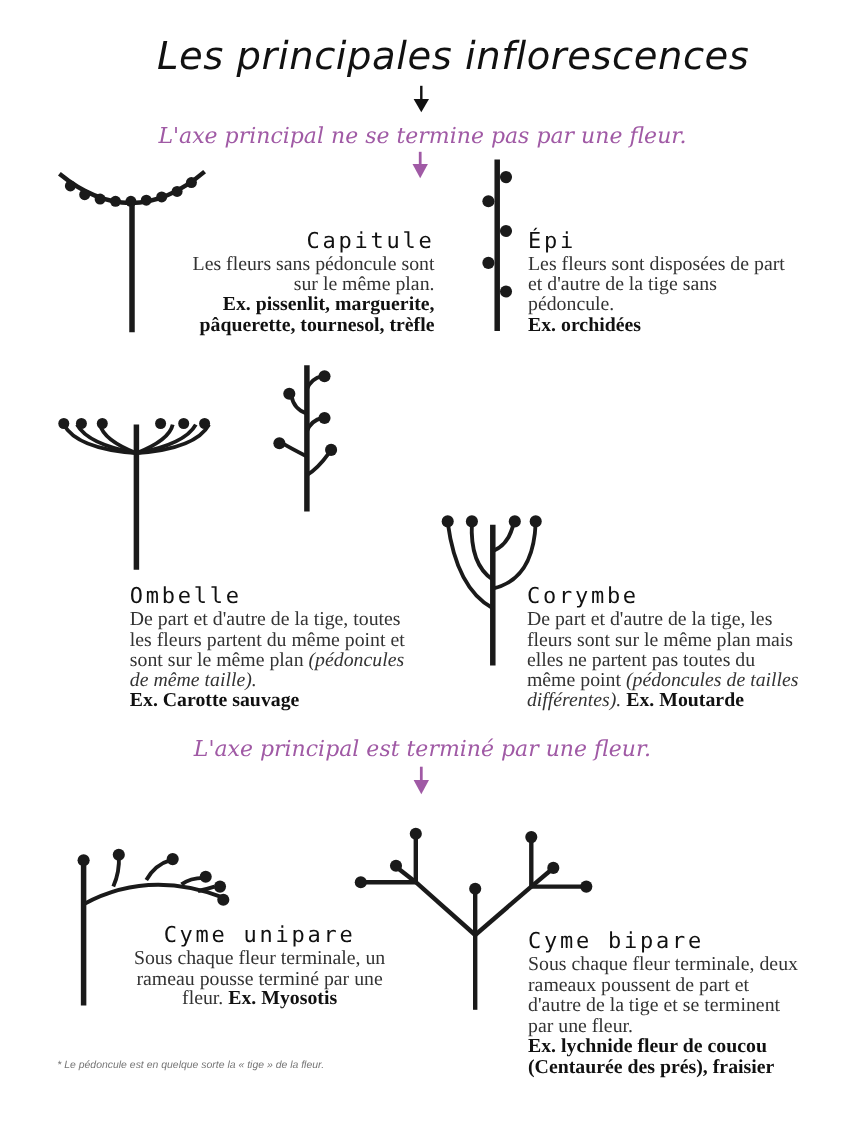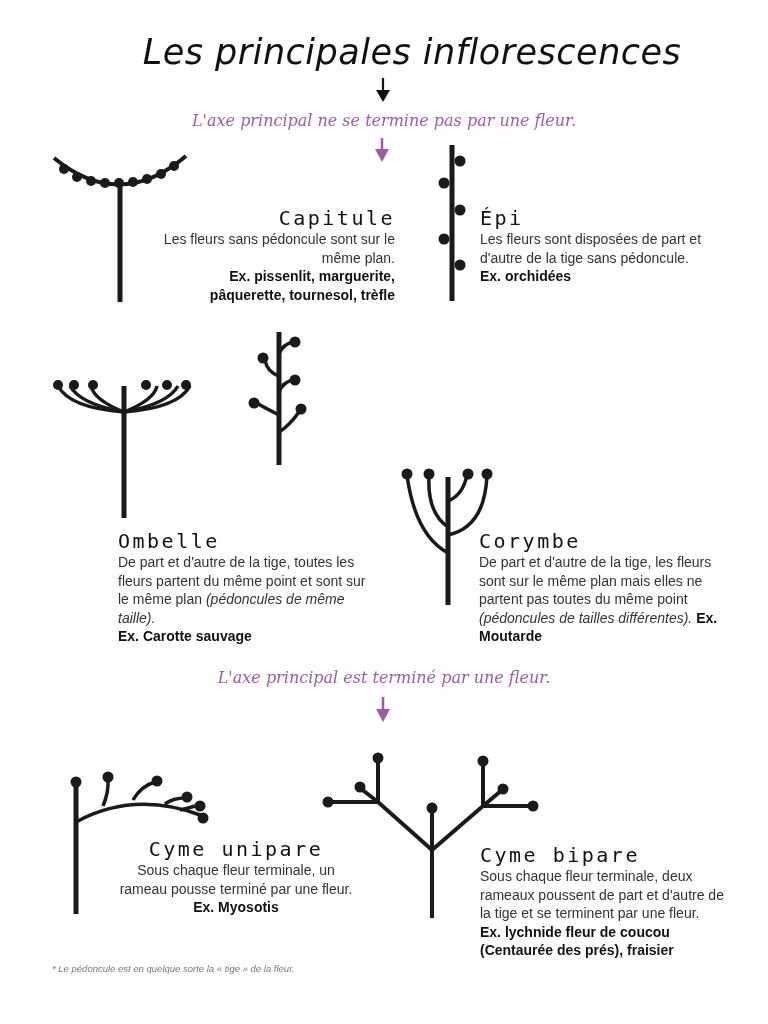--- a/index.html
+++ b/index.html
@@ -1,25 +1,25 @@
 <!DOCTYPE html>
 <html><head>
 <meta charset="utf-8">
 <style>
   html, body { margin: 0; padding: 0; background: #ffffff; }
   body { width: 768px; height: 1024px; position: relative; overflow: hidden;
          font-family: "DejaVu Sans", sans-serif; color: #1a1a1a; }
   .abs { position: absolute; }
   .title { font-family: "DejaVu Sans", sans-serif; font-style: italic; font-size: 35px;
            letter-spacing: 0.5px; color: #111; left: 0; width: 768px; text-align: center; top: 32px; padding-left: 28px; }
-  .subtitle { font-family: "DejaVu Serif", serif; font-style: italic; font-size: 16px;
+  .subtitle { font-family: "DejaVu Serif", serif; font-style: italic; font-size: 20px;
               color: #a05aa5; left: 0; width: 768px; text-align: center; }
   .name { font-family: "DejaVu Sans Mono", monospace; font-size: 20px; letter-spacing: 2.5px;
           color: #111; line-height: 24px; font-weight: 300; }
-  .desc { font-family: Liberation Sans, sans-serif; font-size: 14px; line-height: 18.5px; color: #333; }
+  .desc { font-family: Liberation Serif, serif; font-size: 18px; line-height: 18.5px; color: #333; }
   .desc .ex { color: #111; font-weight: 600; }
   .desc em { font-style: italic; }
   .footnote { font-family: "Liberation Sans", sans-serif; font-style: italic; font-size: 9.5px; color: #777; }
   svg { position: absolute; overflow: visible; }
 </style>
 </head>
 <body>
 
 <div class="abs title">Les principales inflorescences</div>
 

